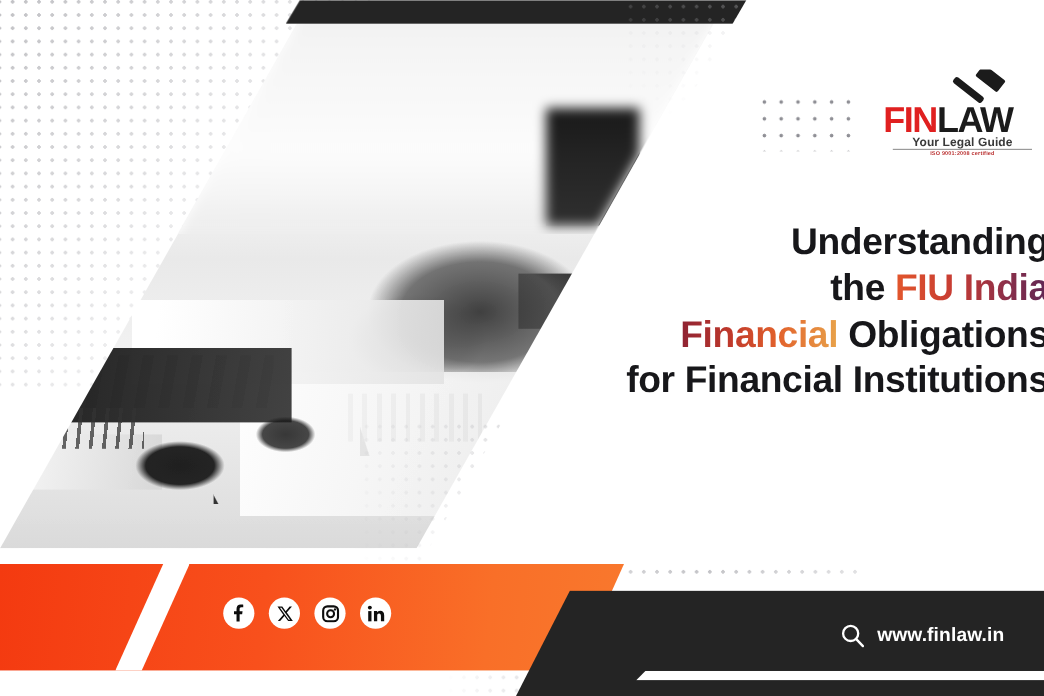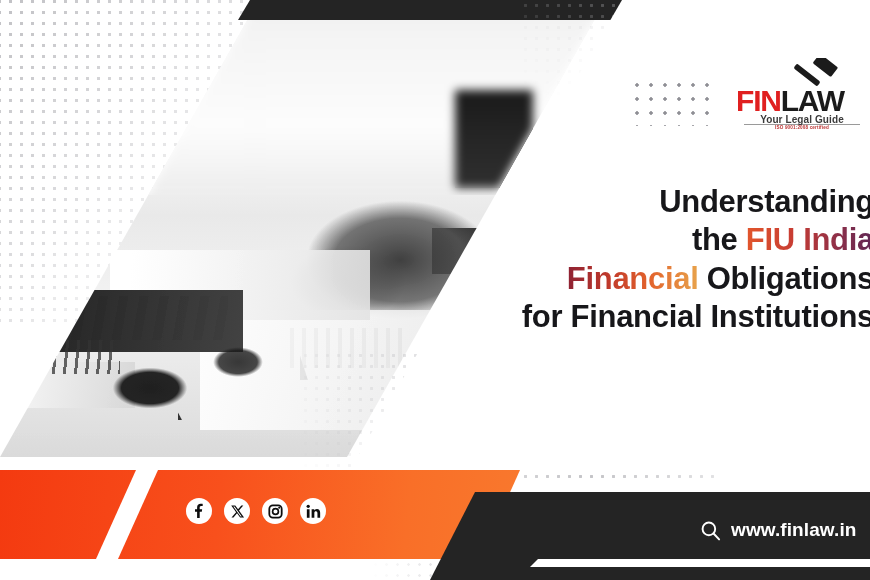--- a/index.html
+++ b/index.html
@@ -318,21 +318,21 @@
     position: absolute;
     left: 700px;
     top: 519px;
     display: flex;
     align-items: center;
     gap: 10px;
     z-index: 13;
   }
   .url-text {
     color: #ffffff;
-    font-size: 19px;
+    font-size: 16px;
     font-weight: 600;
     letter-spacing: 0.1px;
     white-space: nowrap;
   }
 </style>
 </head>
 <body>
 
 <div class="banner">
 

